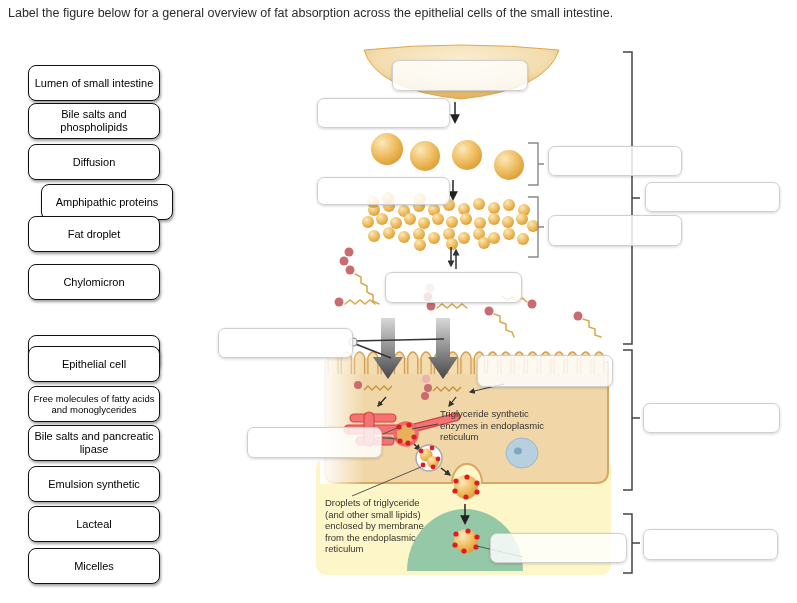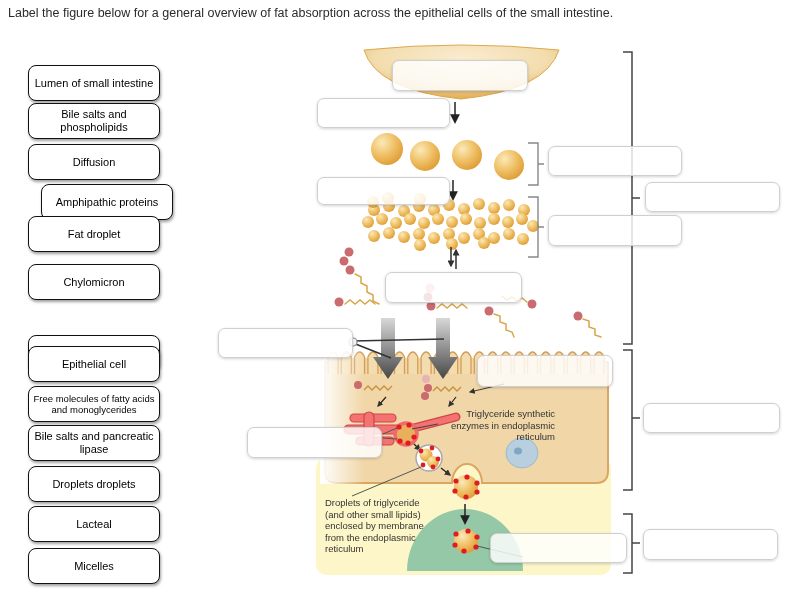--- a/index.html
+++ b/index.html
@@ -284,32 +284,32 @@
 <div class="chip" style="top:65px;height:26px;">Lumen of small intestine</div>
 <div class="chip" style="top:103px;height:24px;">Bile salts and phospholipids</div>
 <div class="chip" style="top:144px;height:28px;">Diffusion</div>
 <div class="chip" style="top:184px;height:24px;margin-left:13px;">Amphipathic proteins</div>
 <div class="chip" style="top:216px;height:28px;">Fat droplet</div>
 <div class="chip" style="top:264px;height:24px;">Chylomicron</div>
 <div class="chip" style="top:305px;height:28px;margin-top:30px;">A monoglyceride</div>
 <div class="chip" style="top:346px;height:36px;">Epithelial cell</div>
 <div class="chip small" style="top:386px;height:33px;">Free molecules of fatty acids and monoglycerides</div>
 <div class="chip" style="top:425px;height:24px;">Bile salts and pancreatic lipase</div>
-<div class="chip" style="top:466px;height:28px;">Droplets droplets</div>
+<div class="chip" style="top:466px;height:28px;">Emulsion synthetic</div>
 <div class="chip" style="top:506px;height:28px;">Lacteal</div>
 <div class="chip" style="top:548px;height:28px;">Micelles</div>
 
 <div class="drop" style="left:392px;top:60px;width:136px;height:31px;"></div>
 <div class="drop" style="left:317px;top:98px;width:133px;height:30px;"></div>
 <div class="drop" style="left:548px;top:146px;width:134px;height:30px;"></div>
 <div class="drop" style="left:317px;top:177px;width:133px;height:28px;"></div>
 <div class="drop" style="left:645px;top:182px;width:135px;height:30px;"></div>
 <div class="drop" style="left:548px;top:215px;width:134px;height:31px;"></div>
 <div class="drop" style="left:385px;top:272px;width:137px;height:31px;"></div>
 <div class="drop" style="left:218px;top:328px;width:135px;height:30px;"></div>
 <div class="drop" style="left:477px;top:355px;width:136px;height:32px;"></div>
 <div class="drop" style="left:643px;top:403px;width:137px;height:30px;"></div>
 <div class="drop" style="left:247px;top:427px;width:135px;height:31px;"></div>
 <div class="drop" style="left:490px;top:533px;width:137px;height:30px;"></div>
 <div class="drop" style="left:643px;top:529px;width:135px;height:31px;"></div>
 
-<div class="note" style="left:440px;top:408px;width:115px;text-align:right;">Triglyceride synthetic enzymes in endoplasmic reticulum</div>
+<div class="note" style="left:440px;top:408px;width:115px;">Triglyceride synthetic enzymes in endoplasmic reticulum</div>
 <div class="note" style="left:325px;top:497px;width:104px;">Droplets of triglyceride (and other small lipids) enclosed by membrane from the endoplasmic reticulum</div>
 
 </body></html>

